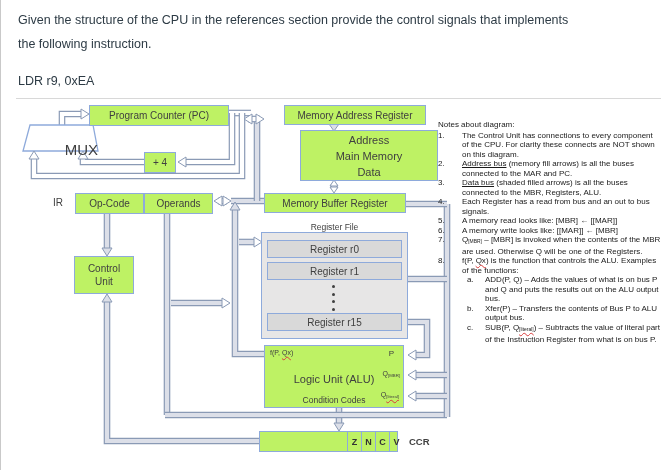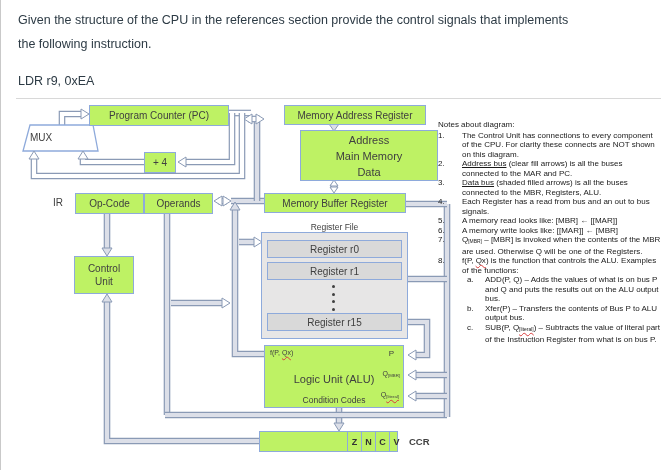--- a/index.html
+++ b/index.html
@@ -132,21 +132,21 @@
       <polygon class="hw" points="333,193 329,187 337,187"></polygon>
       <polygon class="hg" points="333,131 328,124 338,124"></polygon>
       <polygon class="hg" points="234,202 229,210 239,210"></polygon>
       <polygon class="hg" points="106,256 101,248 111,248"></polygon>
       <polygon class="hg" points="106,294 101,302 111,302"></polygon>
       <polygon class="hg" points="338,431 333,423 343,423"></polygon>
     </g>
   </svg>
 
   <div class="box" style="left:88px;top:105px;width:140px;height:21px;">Program Counter (PC)</div>
-  <div class="lbl" style="left:29px;top:132px;width:68px;text-align:left;font-size:10px;">MUX</div>
+  <div class="lbl" style="left:29px;top:141px;width:68px;text-align:right;font-size:15px;">MUX</div>
   <div class="box" style="left:143px;top:152px;width:32px;height:21px;">+ 4</div>
   <div class="box" style="left:263px;top:105px;width:142px;height:20px;margin-left:20px;">Memory Address Register</div>
 
   <div class="box memlines" style="left:267px;top:130px;width:138px;height:51px;flex-direction:column;">
     <div>Address</div>
     <div>Main Memory</div>
     <div>Data</div>
   </div>
 
   <div class="box" style="left:263px;top:193px;width:142px;height:20px;">Memory Buffer Register</div>
@@ -193,21 +193,21 @@
 
   <div class="notes">
     <div class="note-title">Notes about diagram:</div>
     <div>
         <div class="note-row">
           <span class="note-num">1.</span>
           <span class="note-body"><span>The Control Unit has connections to every component of the CPU. For clarity these connects are NOT shown on this diagram.</span></span>
         </div>
         <div class="note-row">
           <span class="note-num">2.</span>
-          <span class="note-body"><span class="u">Address bus</span><span> (clear fill arrows) is all the buses connected to the MAR and PC.</span></span>
+          <span class="note-body"><span class="u">Address bus</span><span> (memory fill arrows) is all the buses connected to the MAR and PC.</span></span>
         </div>
         <div class="note-row">
           <span class="note-num">3.</span>
           <span class="note-body"><span class="u">Data bus</span><span> (shaded filled arrows) is all the buses connected to the MBR, Registers, ALU.</span></span>
         </div>
         <div class="note-row">
           <span class="note-num">4.</span>
           <span class="note-body"><span>Each Register has a read from bus and an out to bus signals.</span></span>
         </div>
         <div class="note-row">

